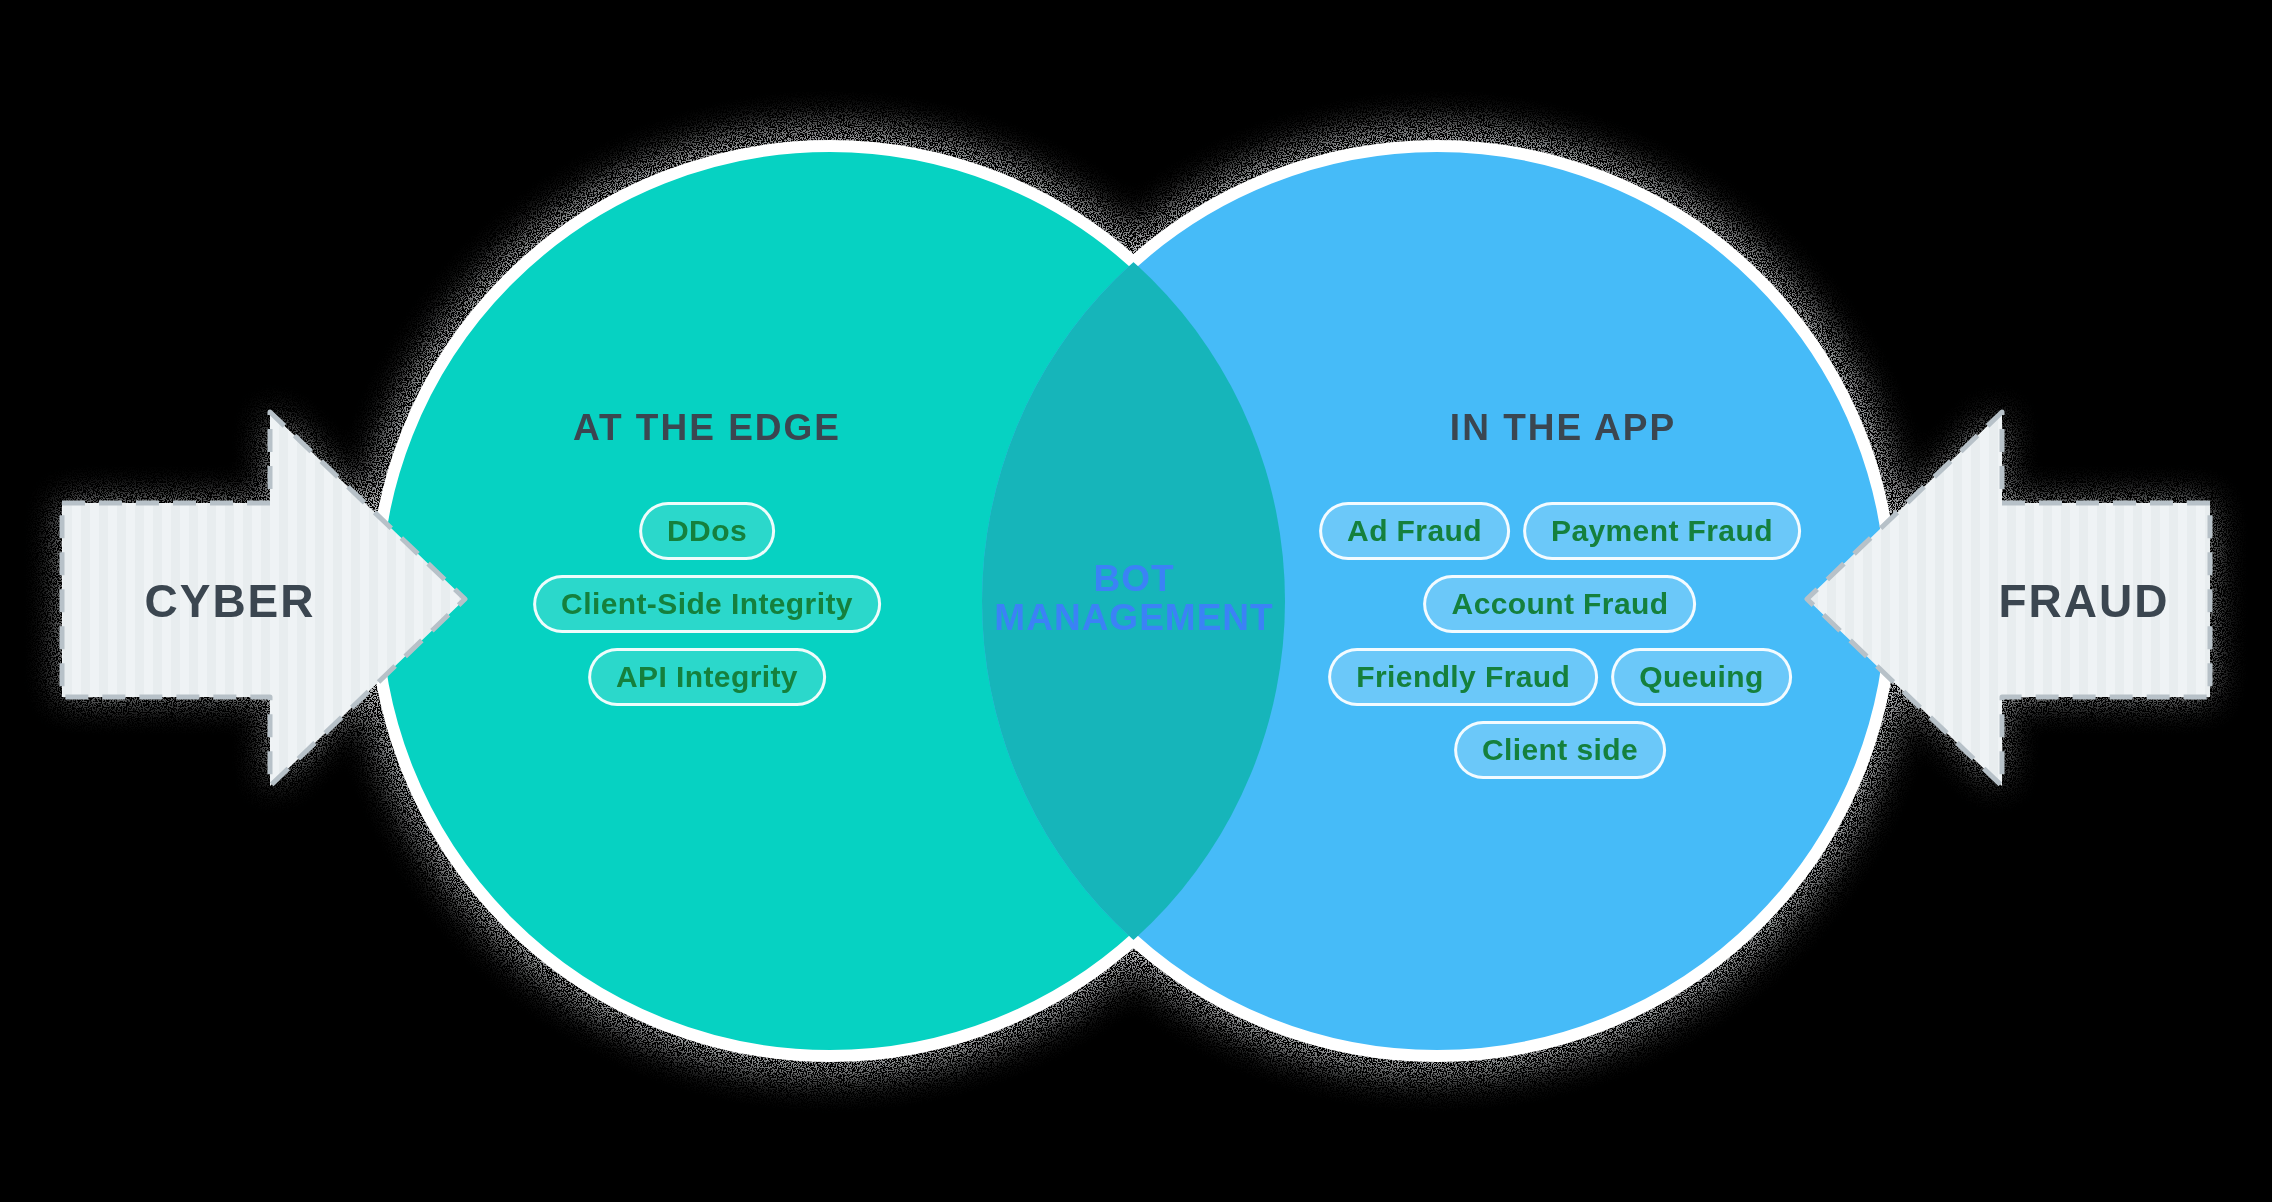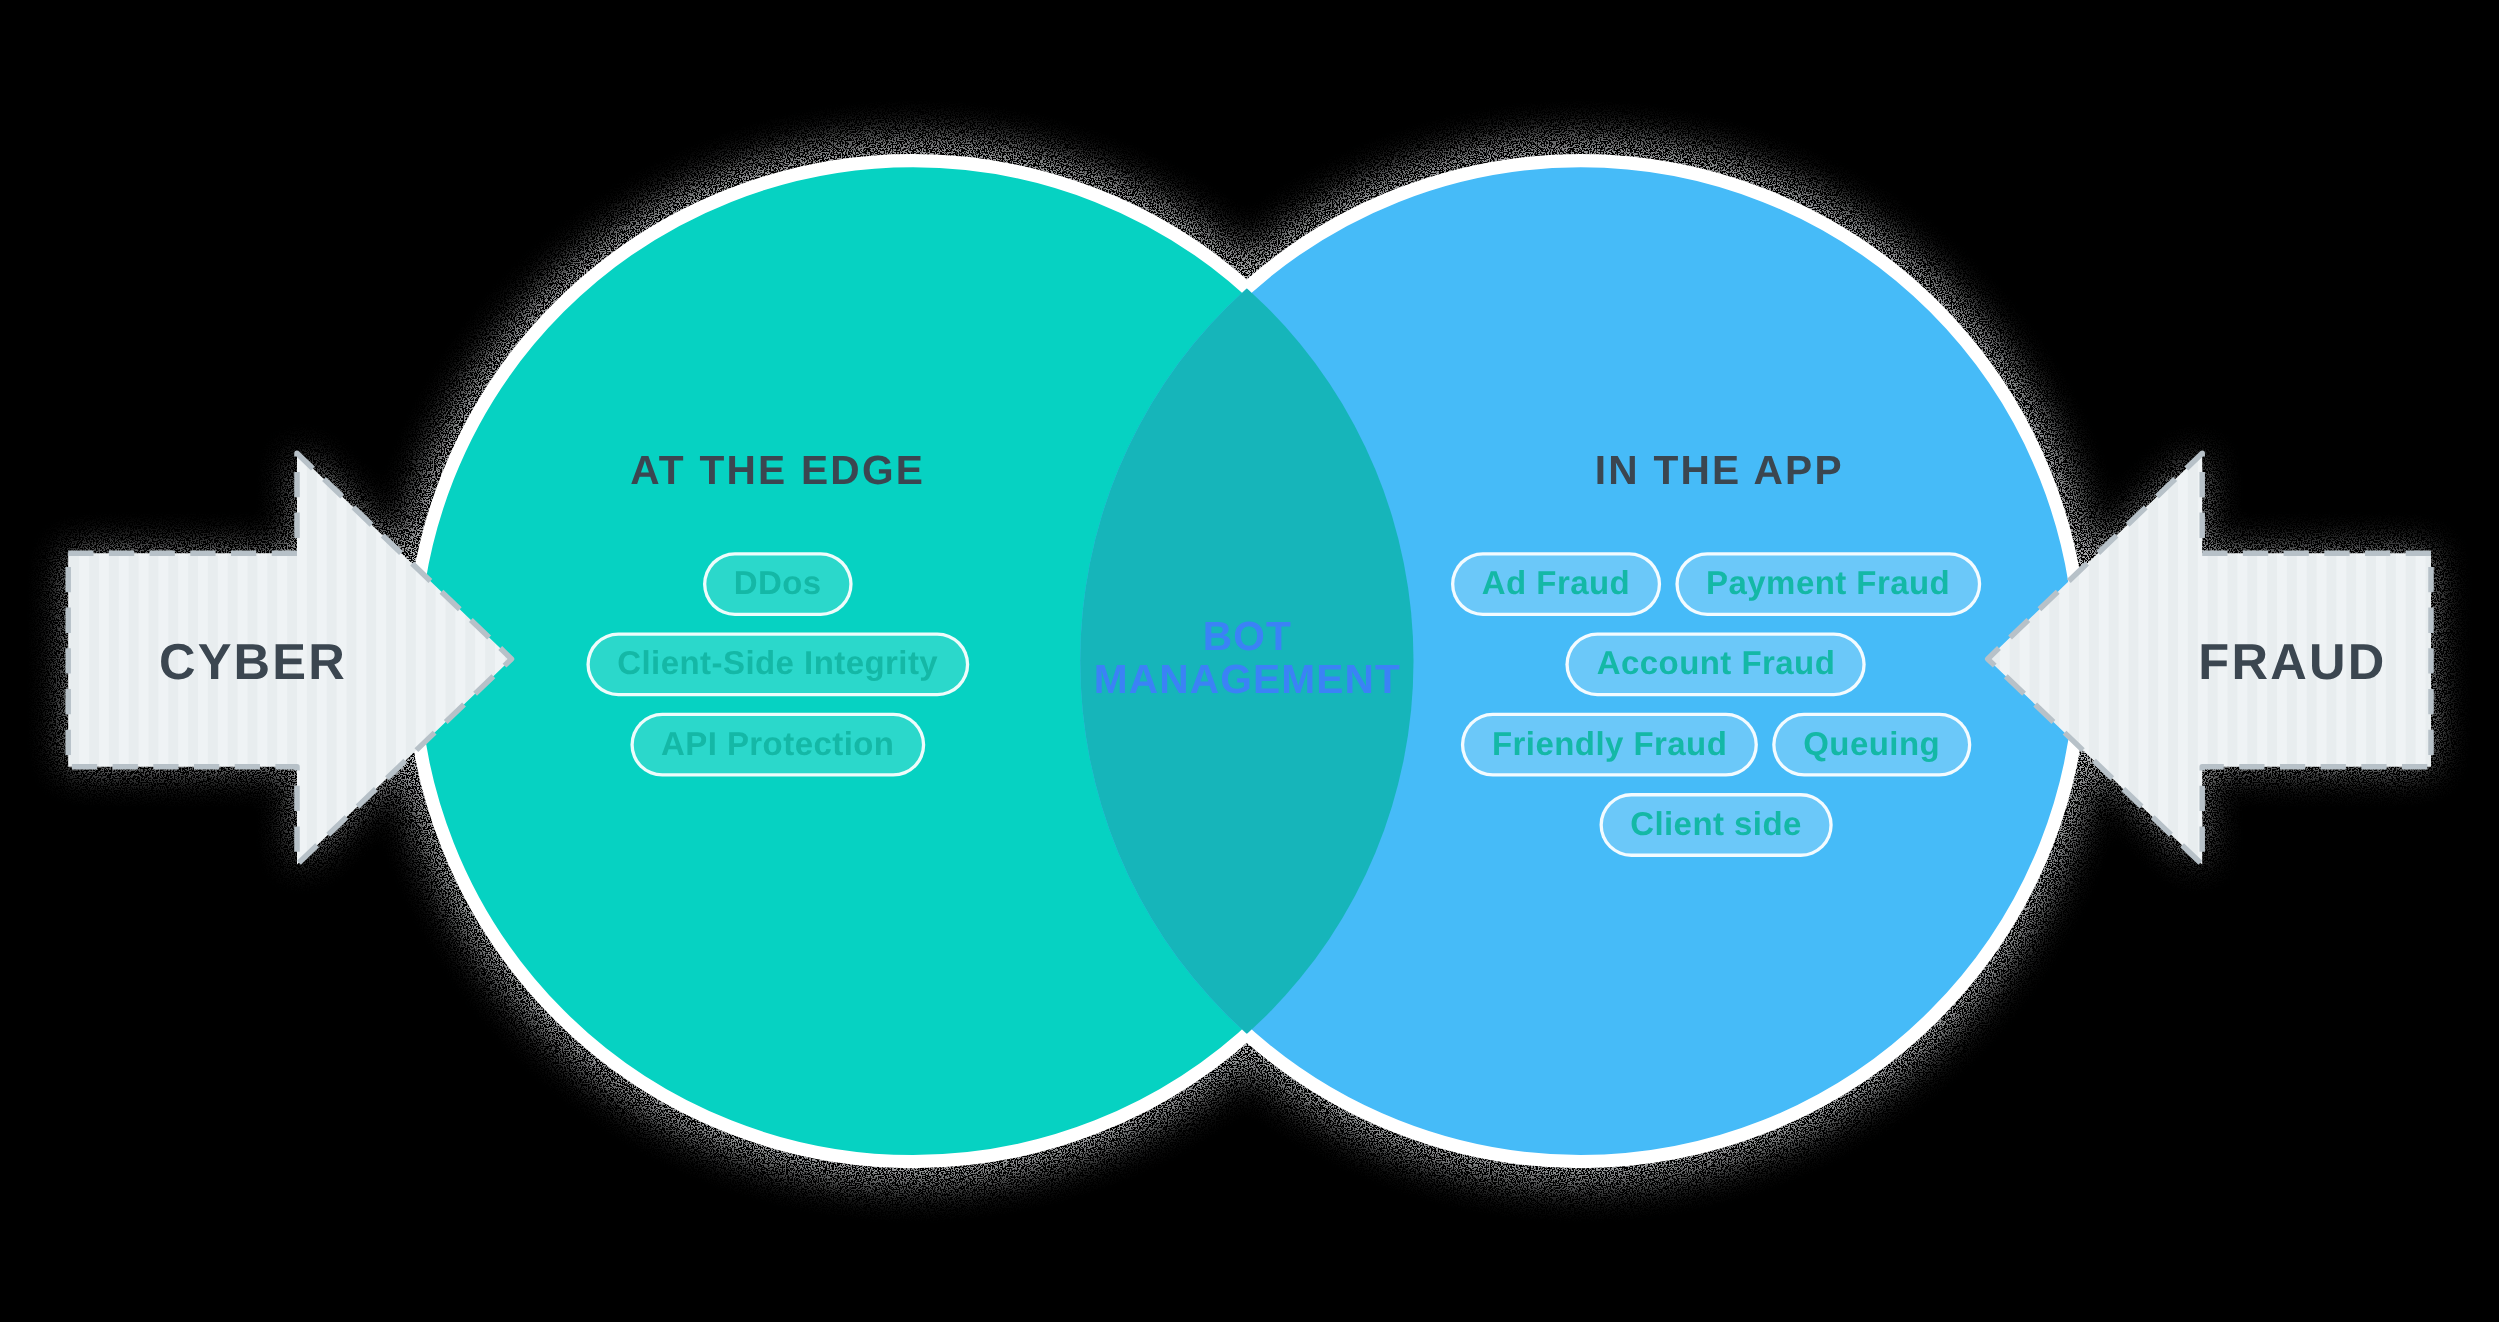--- a/index.html
+++ b/index.html
@@ -20,21 +20,21 @@
     color:#3b82f6;text-align:center;
   }
   .pill-column{
     position:absolute;top:502px;transform:translateX(-50%);
     display:flex;flex-direction:column;gap:15px;align-items:center;
   }
   .pill-row{display:flex;gap:13px;justify-content:center;}
   .pill{
     box-sizing:border-box;height:58px;display:flex;align-items:center;
     padding:0 25px;border:3px solid rgba(255,255,255,0.92);border-radius:31px;
-    font-weight:700;font-size:30px;letter-spacing:0.4px;color:#14b8a6;text-align:center;
+    font-weight:700;font-size:30px;letter-spacing:0.4px;color:#15803d;text-align:center;
   }
   .pill-column.left .pill{background:rgba(255,255,255,0.15);}
   .pill-column.right .pill{background:rgba(255,255,255,0.20);}
 </style>
 </head>
 <body>
 
 <div id="stage">
 
   <svg id="venn-svg" width="2272" height="1202" viewBox="0 0 2272 1202">
@@ -94,21 +94,21 @@
   </div>
 
   <div class="pill-column left" style="left:707px">
     <div class="pill-row">
       <div class="pill">DDos</div>
     </div>
     <div class="pill-row">
       <div class="pill">Client-Side Integrity</div>
     </div>
     <div class="pill-row">
-      <div class="pill">API Protection</div>
+      <div class="pill">API Integrity</div>
     </div>
   </div>
 
   <div class="pill-column right" style="left:1560px">
     <div class="pill-row">
       <div class="pill">Ad Fraud</div>
       <div class="pill">Payment Fraud</div>
     </div>
     <div class="pill-row">
       <div class="pill">Account Fraud</div>

